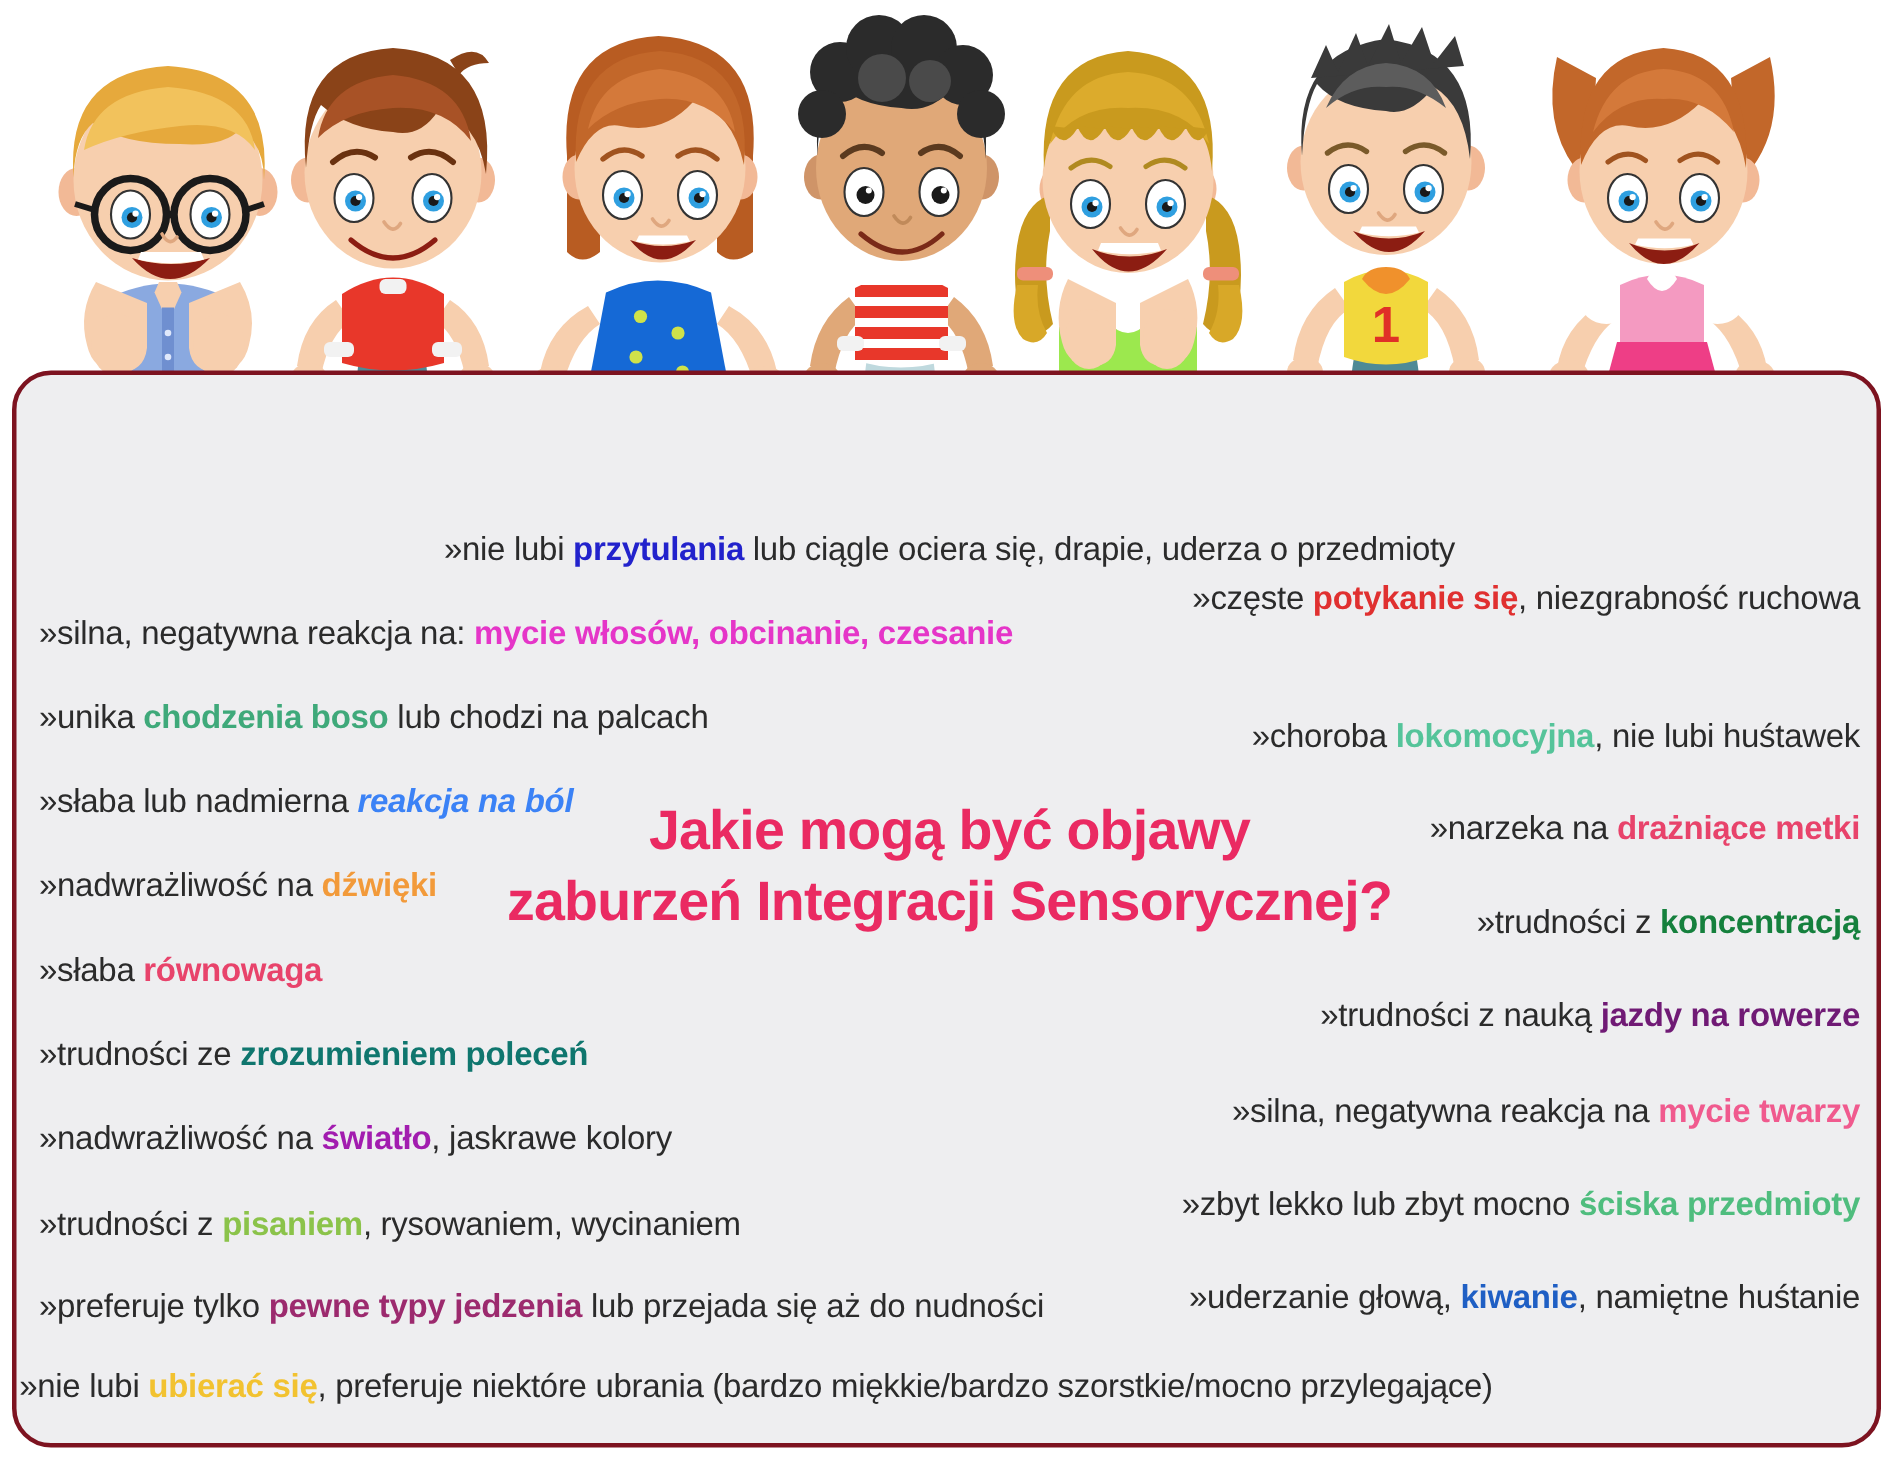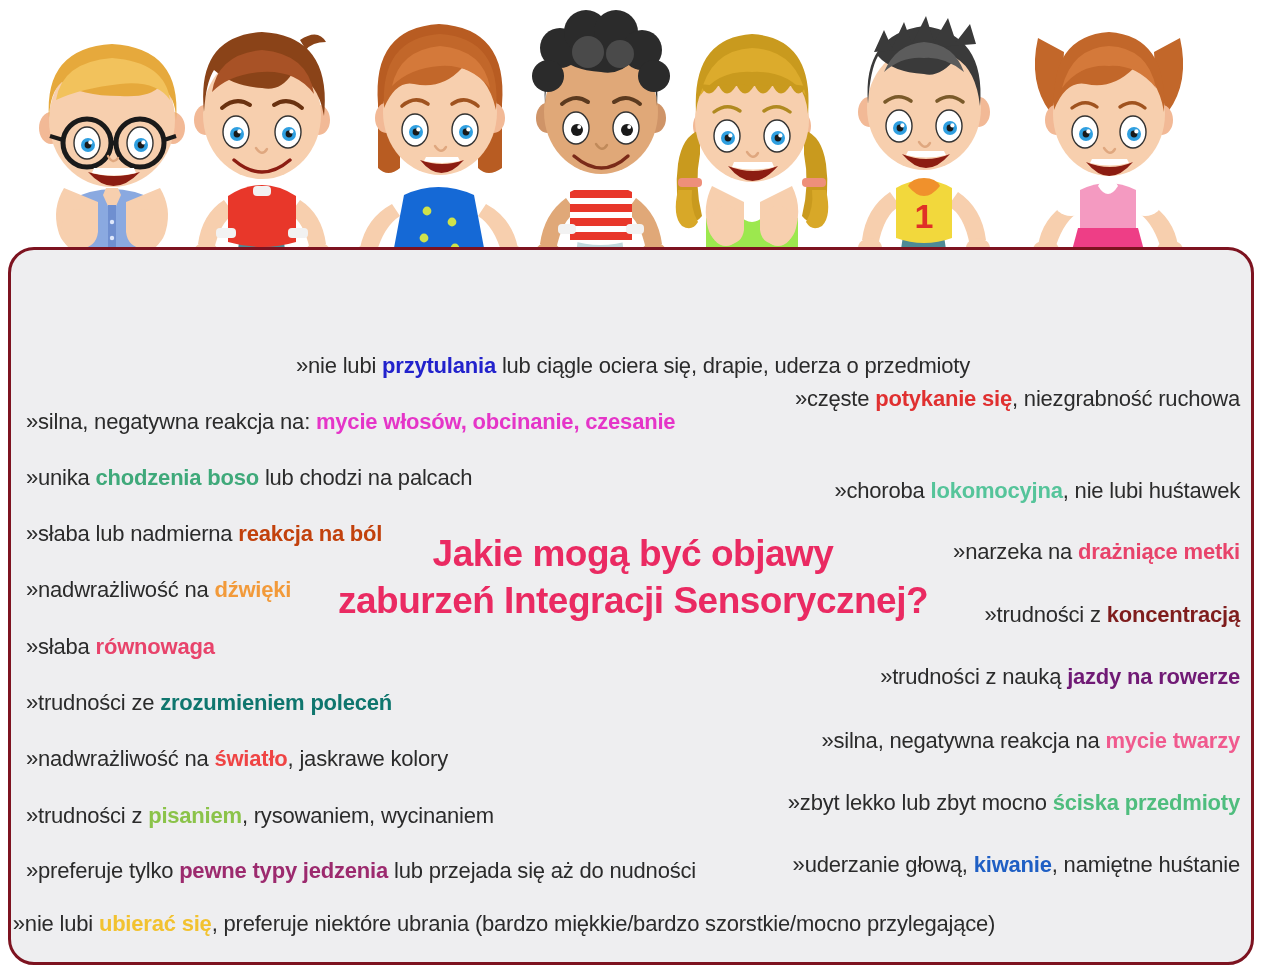--- a/index.html
+++ b/index.html
@@ -397,32 +397,32 @@
       </g>
     </svg>
   </div>
 
   <div id="panel" style="background: rgb(238, 238, 240); border-color: rgb(125, 19, 32);"></div>
 
   <div class="txt" id="item-top" style="left:0;top:353px;width:1266px;text-align:center;white-space:normal;"><span>»nie lubi </span><b style="color: rgb(34, 34, 204);">przytulania</b><span> lub ciągle ociera się, drapie, uderza o przedmioty</span></div>
 
   <div class="txt" style="left:26px;top:465px;"><span>»unika </span><b style="color: rgb(63, 169, 122);">chodzenia boso</b><span> lub chodzi na palcach</span></div>
   <div class="txt" style="left:26px;top:409px;"><span>»silna, negatywna reakcja na: </span><b style="color: rgb(229, 53, 200);">mycie włosów, obcinanie, czesanie</b><span></span></div>
-  <div class="txt" style="left:26px;top:521px;"><span>»słaba lub nadmierna </span><b style="color: #c2410c;">reakcja na ból</b><span></span></div>
+  <div class="txt" style="left:26px;top:521px;"><span>»słaba lub nadmierna </span><b style="color: #3b82f6; font-style: italic;">reakcja na ból</b><span></span></div>
   <div class="txt" style="left:26px;top:577px;"><span>»nadwrażliwość na </span><b style="color: rgb(242, 154, 58);">dźwięki</b><span></span></div>
   <div class="txt" style="left:26px;top:634px;"><span>»słaba </span><b style="color: rgb(232, 67, 107);">równowaga</b><span></span></div>
   <div class="txt" style="left:26px;top:690px;"><span>»trudności ze </span><b style="color: #0f766e;">zrozumieniem poleceń</b><span></span></div>
-  <div class="txt" style="left:26px;top:746px;"><span>»nadwrażliwość na </span><b style="color: #ef4444;">światło</b><span>, jaskrawe kolory</span></div>
+  <div class="txt" style="left:26px;top:746px;"><span>»nadwrażliwość na </span><b style="color: #a21caf;">światło</b><span>, jaskrawe kolory</span></div>
   <div class="txt" style="left:26px;top:803px;"><span>»trudności z </span><b style="color: rgb(139, 195, 74);">pisaniem</b><span>, rysowaniem, wycinaniem</span></div>
   <div class="txt" style="left:26px;top:858px;"><span>»preferuje tylko </span><b style="color: rgb(156, 42, 110);">pewne typy jedzenia</b><span> lub przejada się aż do nudności</span></div>
 
   <div class="txt" style="right:26px;top:386px;"><span>»częste </span><b style="color: rgb(224, 48, 48);">potykanie się</b><span>, niezgrabność ruchowa</span></div>
   <div class="txt" style="right:26px;top:478px;"><span>»choroba </span><b style="color: rgb(85, 196, 154);">lokomocyjna</b><span>, nie lubi huśtawek</span></div>
   <div class="txt" style="right:26px;top:539px;"><span>»narzeka na </span><b style="color: rgb(232, 67, 107);">drażniące metki</b><span></span></div>
-  <div class="txt" style="right:26px;top:602px;"><span>»trudności z </span><b style="color: #7f1d1d; margin-top: 28px;">koncentracją</b><span></span></div>
+  <div class="txt" style="right:26px;top:602px;"><span>»trudności z </span><b style="color: #15803d; margin-top: 28px;">koncentracją</b><span></span></div>
   <div class="txt" style="right:26px;top:664px;"><span>»trudności z nauką </span><b style="color: #701a75;">jazdy na rowerze</b><span></span></div>
   <div class="txt" style="right:26px;top:728px;"><span>»silna, negatywna reakcja na </span><b style="color: rgb(240, 90, 142);">mycie twarzy</b><span></span></div>
   <div class="txt" style="right:26px;top:790px;margin-left:28px;"><span>»zbyt lekko lub zbyt mocno </span><b style="color: rgb(79, 189, 126);">ściska przedmioty</b><span></span></div>
   <div class="txt" style="right:26px;top:852px;"><span>»uderzanie głową, </span><b style="color: rgb(31, 95, 196);">kiwanie</b><span>, namiętne huśtanie</span></div>
 
   <div class="txt" id="item-bottom" style="left:0;top:911px;width:1008px;text-align:center;white-space:normal;"><span>»nie lubi </span><b style="color: rgb(242, 194, 48);">ubierać się</b><span>, preferuje niektóre ubrania (bardzo miękkie/bardzo szorstkie/mocno przylegające)</span></div>
 
   <div id="title" style="color: rgb(234, 42, 98);">
     <div>Jakie mogą być objawy</div>
     <div>zaburzeń Integracji Sensorycznej?</div>

